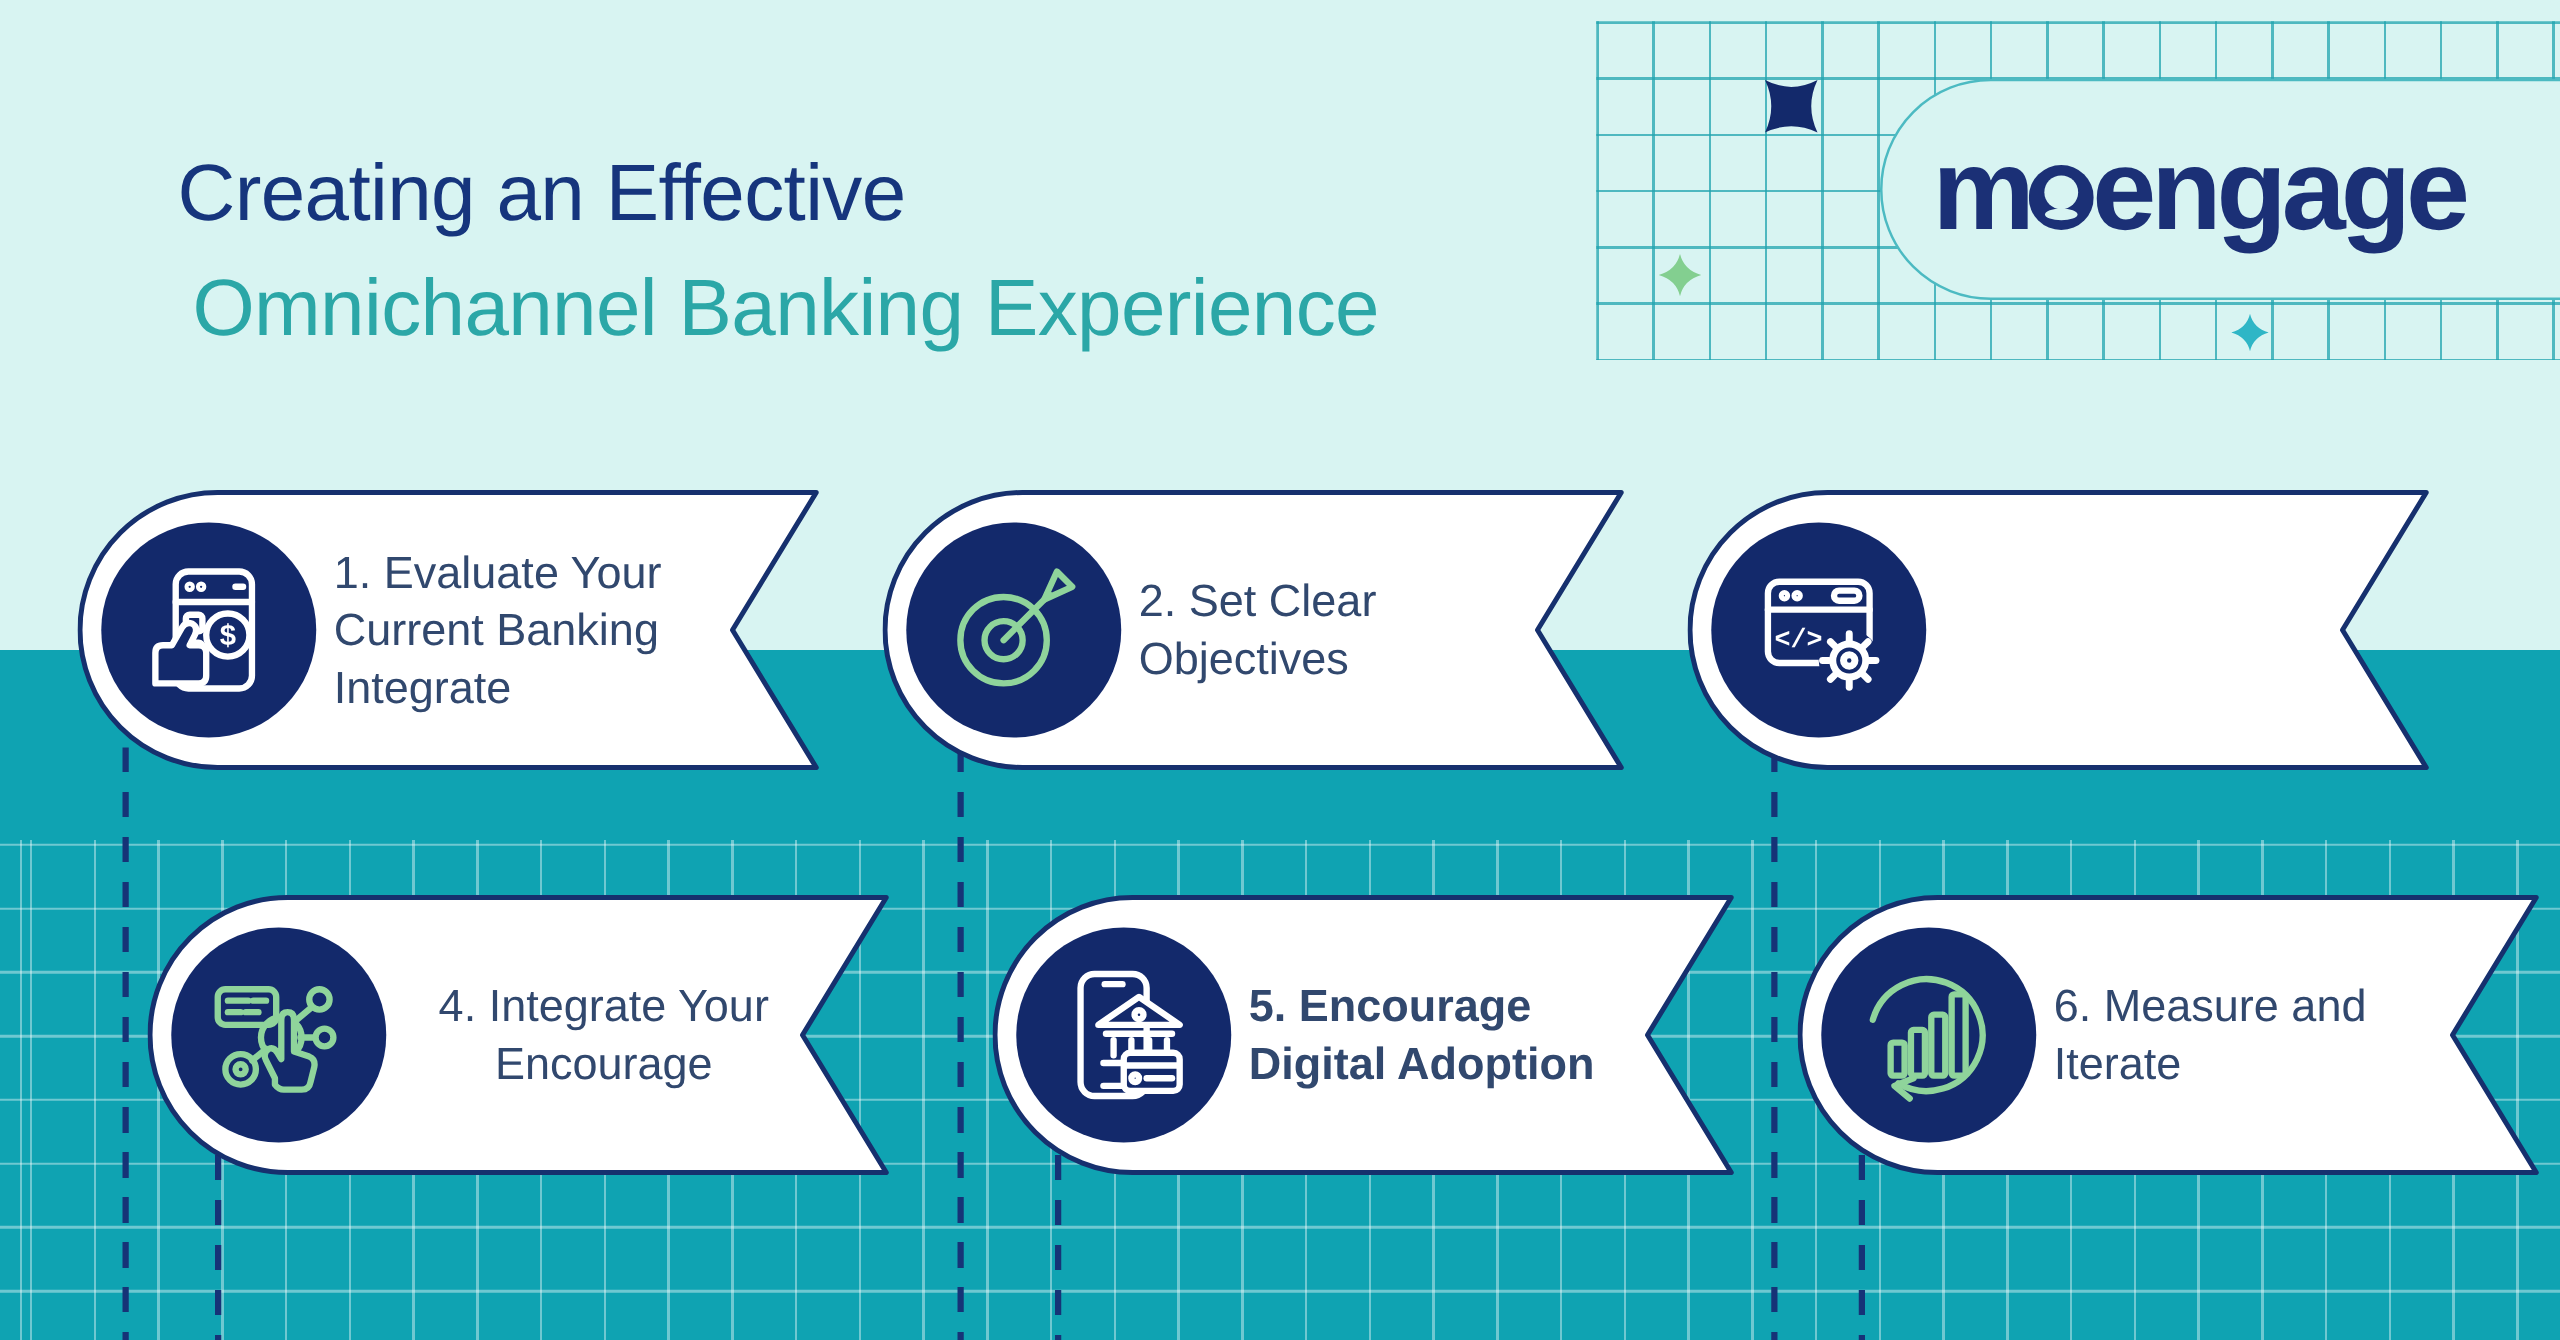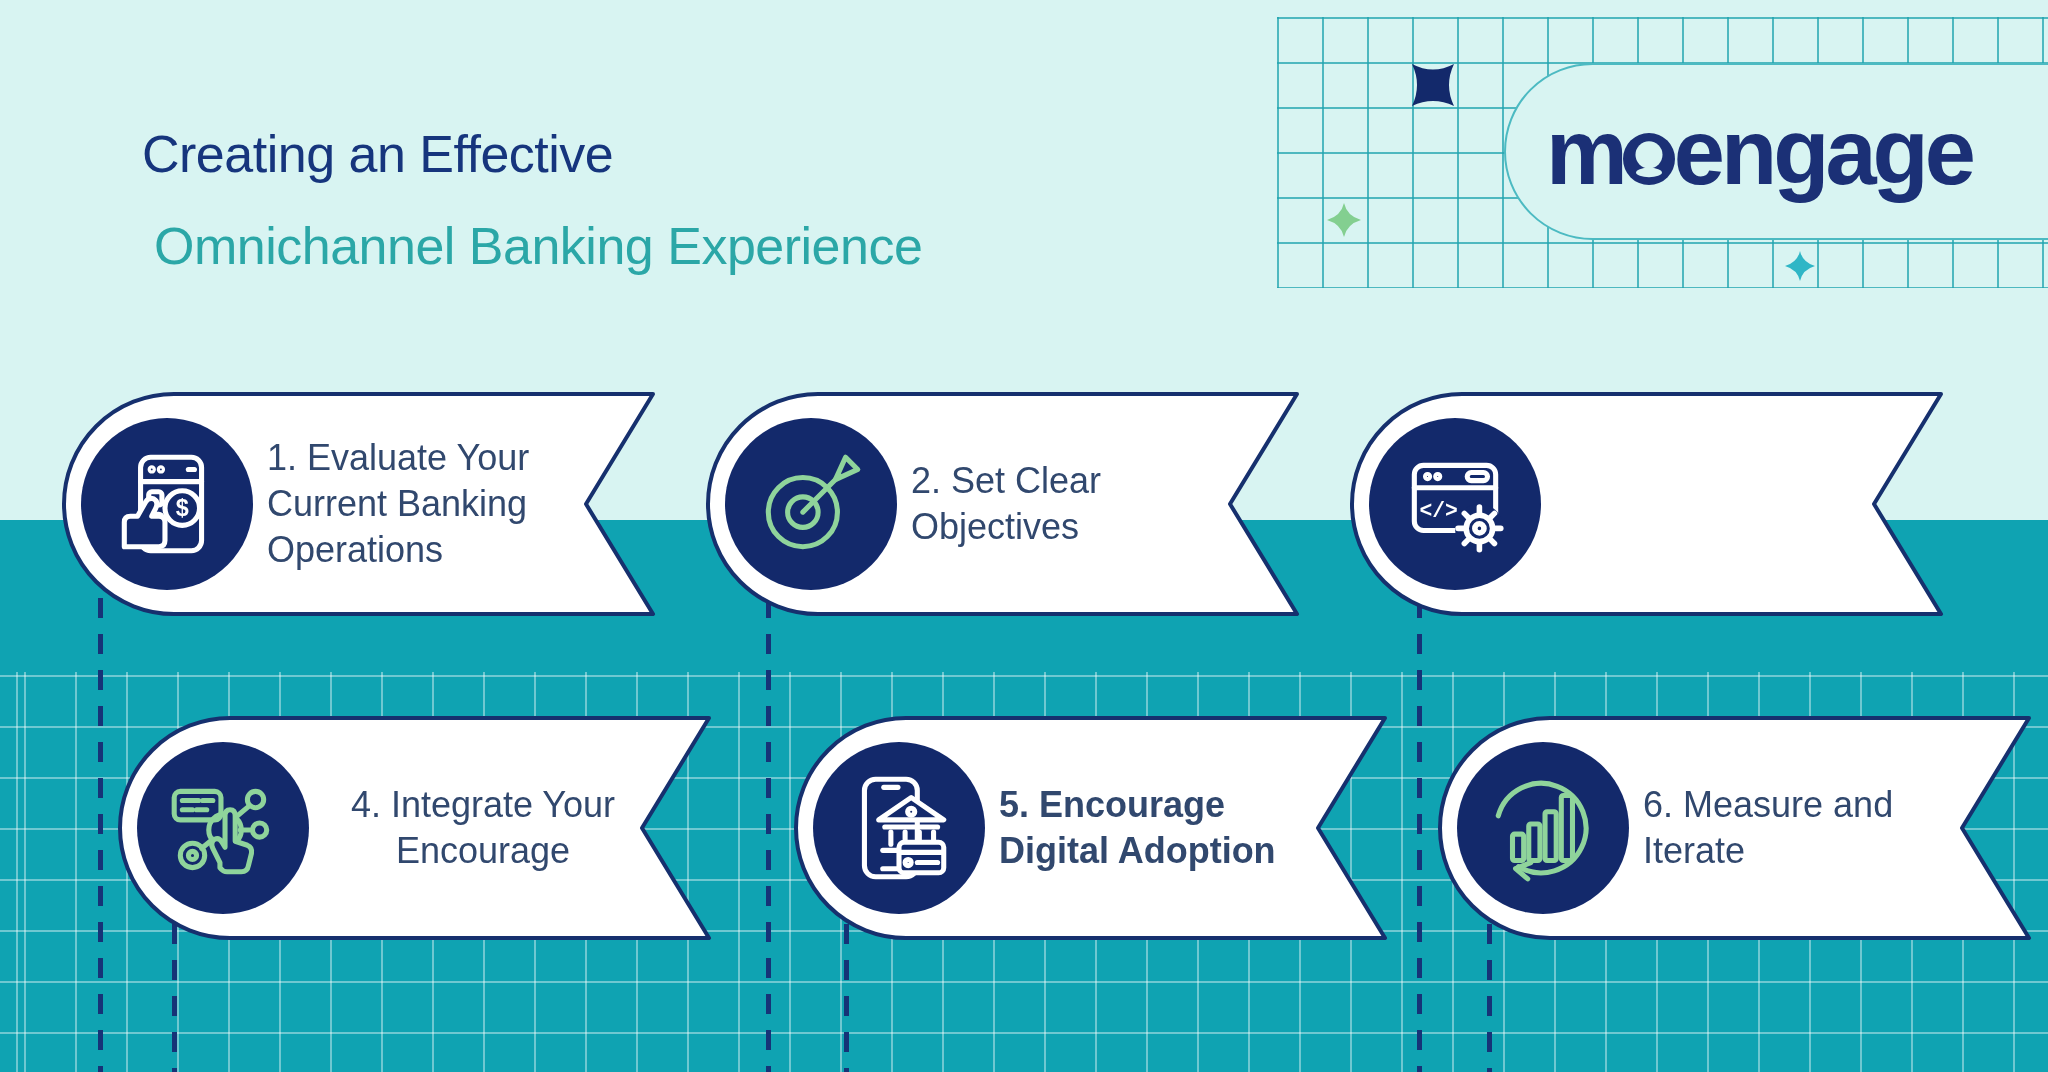--- a/index.html
+++ b/index.html
@@ -17,21 +17,21 @@
       repeating-linear-gradient(to bottom, rgba(32,164,175,.75) 0 2px, transparent 2px 45px);
   }
   .grid-bottom{
     position:absolute;left:0;top:672px;width:2048px;height:400px;
     background-image:
       repeating-linear-gradient(to right, rgba(255,255,255,.40) 0 2px, transparent 2px 51px),
       repeating-linear-gradient(to bottom, rgba(255,255,255,.40) 0 2px, transparent 2px 51px);
     background-position:24px 3px;
   }
   
-  .title{position:absolute;left:142px;top:108px;font-size:52px;line-height:92px;letter-spacing:-0.5px;}
+  .title{position:absolute;left:142px;top:108px;font-size:64px;line-height:92px;letter-spacing:-0.5px;}
   .title .l1{display:block;color:#16357D;}
   .title .l2{display:block;color:#2BA7A7;margin-left:12px;}
   .logo-pill{
     position:absolute;left:1504px;top:63px;width:660px;height:177px;
     background:#D8F4F2;border:2px solid #4CBAC2;border-radius:90px;
     display:flex;align-items:center;justify-content:center;padding-right:150px;box-sizing:border-box;
   }
   .logo{display:flex;align-items:baseline;color:#1B3076;font-weight:bold;font-size:92px;letter-spacing:-4px;line-height:1;}
   .logo svg{width:52px;height:52px;margin:0 -1px;transform:translateY(1px);}
   
@@ -123,21 +123,21 @@
           <rect x="42" y="70" width="13" height="13" rx="3"></rect>
           <circle cx="75" cy="64" r="17"></circle>
           <path d="M18 102 L18 78 Q18 72 24 72 L31 72 L39 58 Q42 53 47 55 Q52 58 49 64 L45 72 L52 72 Q58 72 58 78 L58 96 Q58 102 52 102 Z" fill="#13296B"></path>
         </g>
         <text x="75" y="72" text-anchor="middle" font-size="23" font-weight="bold" fill="#FFFFFF" font-family="Liberation Sans, sans-serif">$</text>
       </svg>
     </div>
     <div class="card-text">
       <span>1. Evaluate Your</span>
       <span>Current Banking</span>
-      <span>Operations</span>
+      <span>Integrate</span>
     </div>
   </div>
 
   <div class="card c2">
     <svg class="card-shape" viewBox="0 0 600 224">
       <path d="M112 2 L591 2 L524 112 L591 222 L112 222 A110 110 0 0 1 112 2 Z" fill="#FFFFFF" stroke="#16306E" stroke-width="4" stroke-linejoin="round"></path>
     </svg>
     <div class="badge">
       <svg viewBox="0 0 120 120">
         <g fill="none" stroke="#8FD49B" stroke-width="5" stroke-linecap="round" stroke-linejoin="round">

